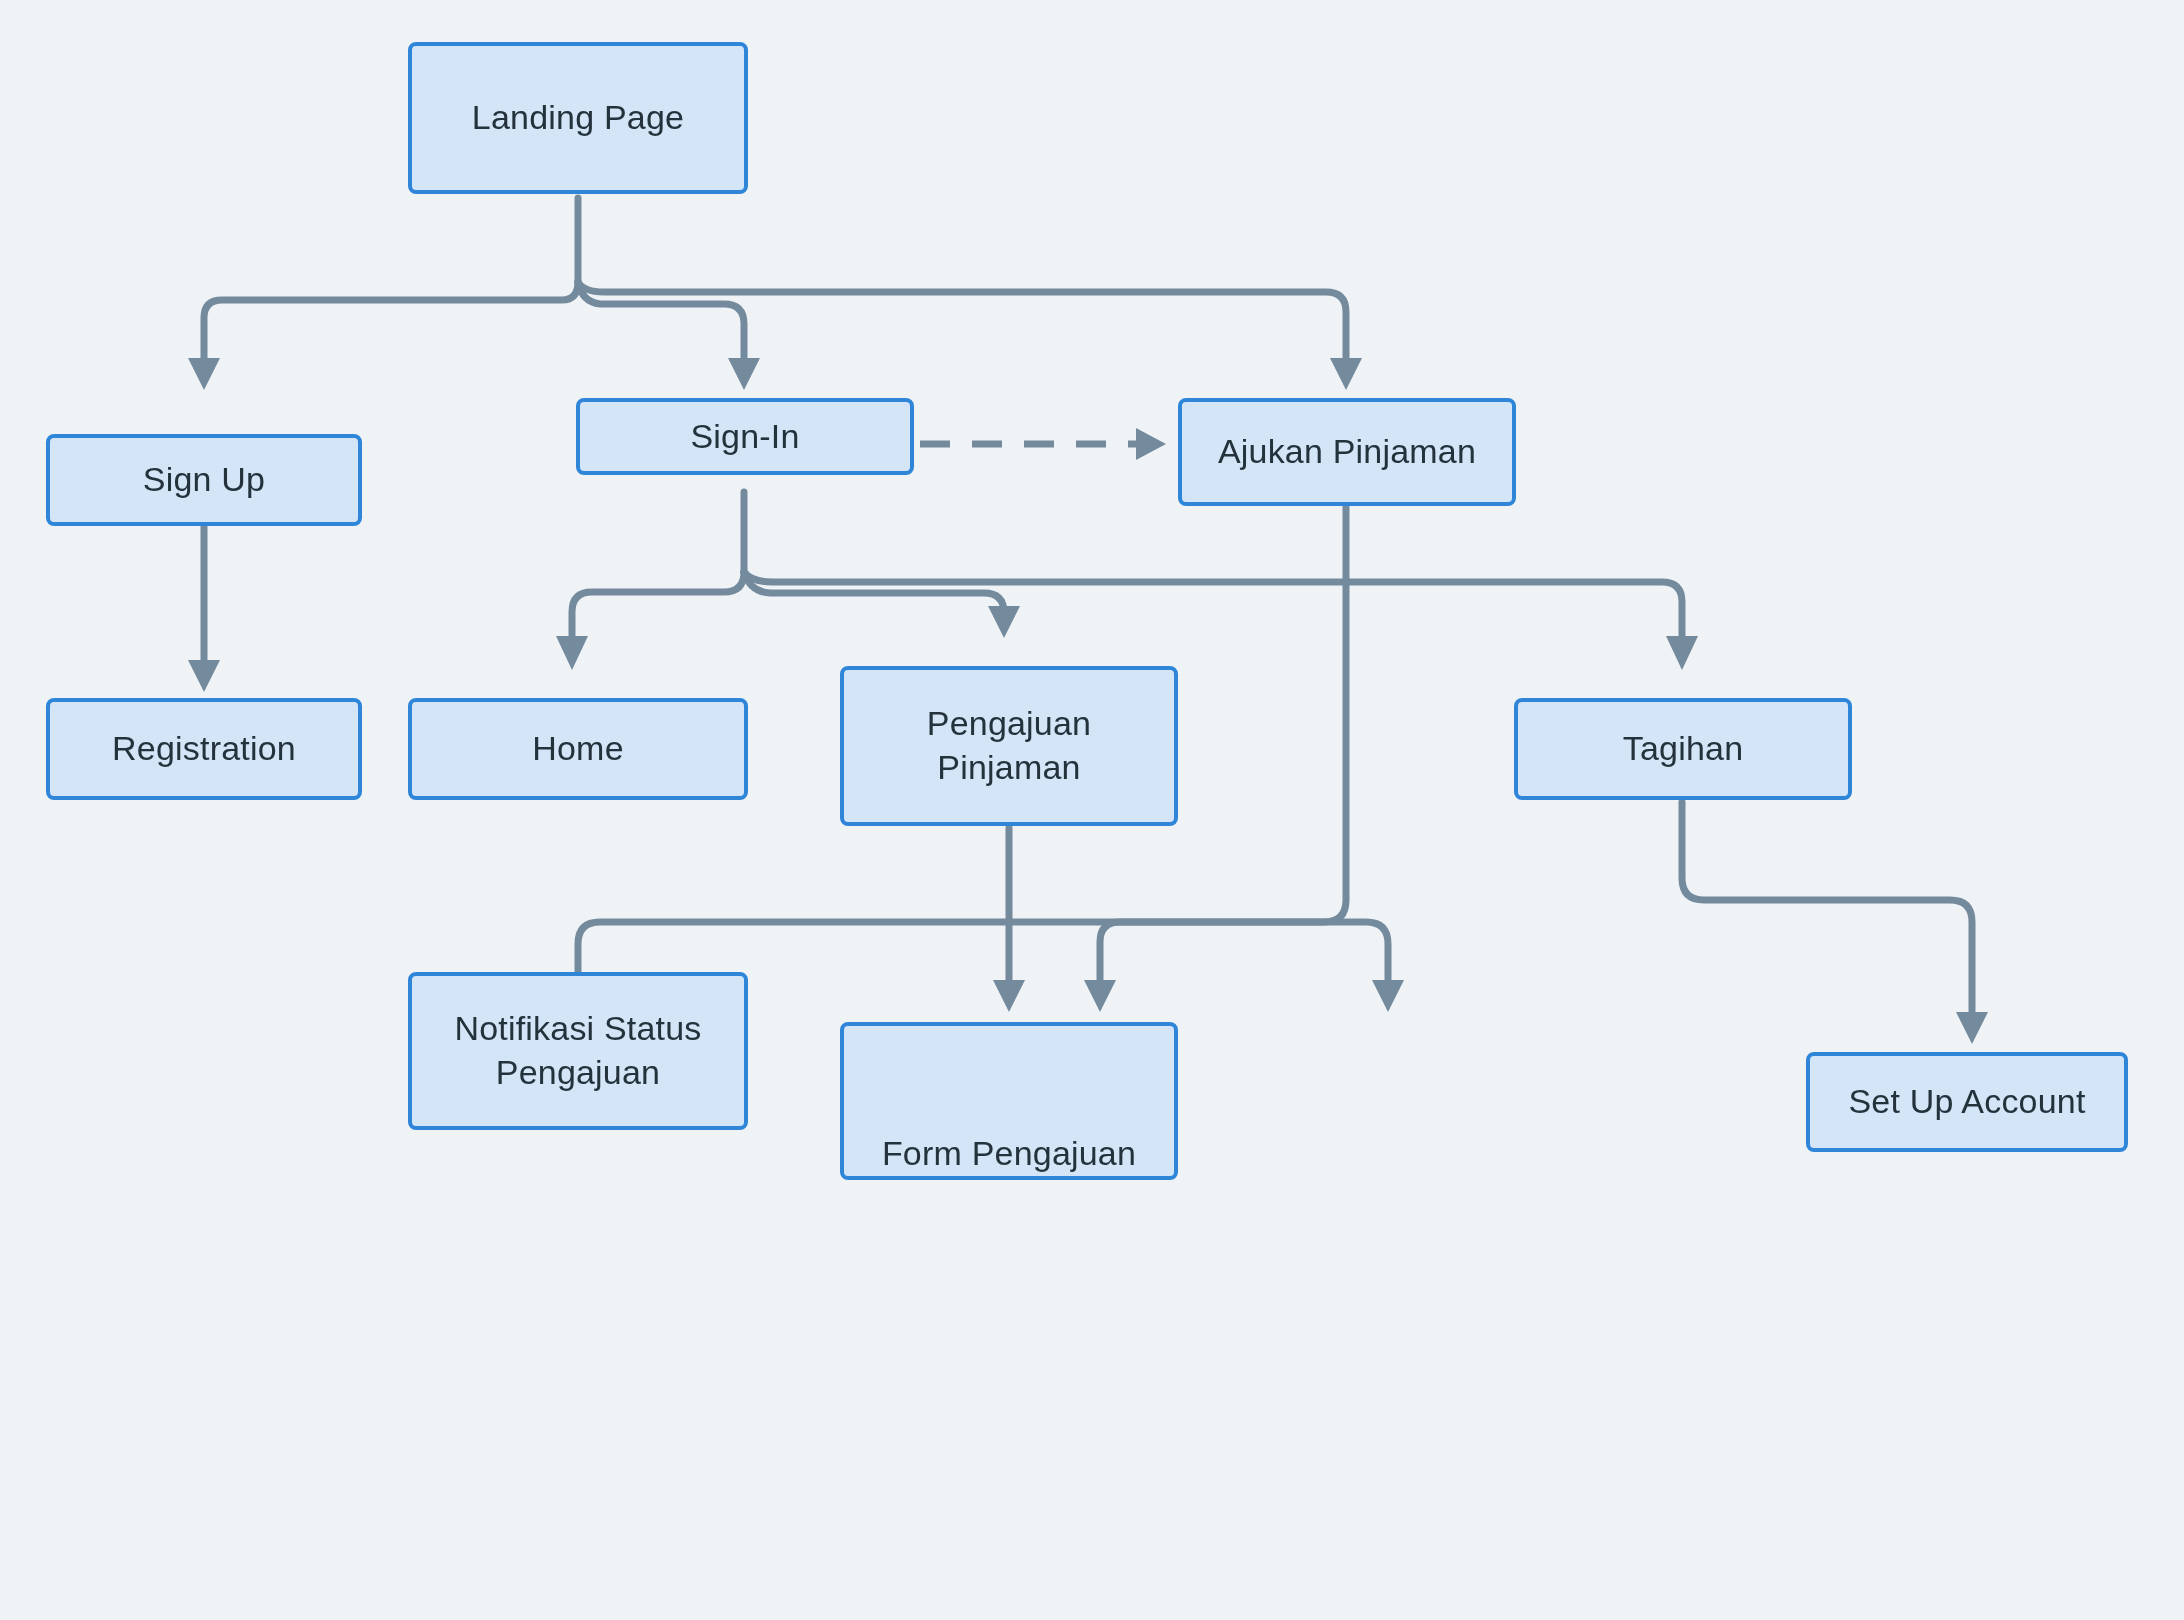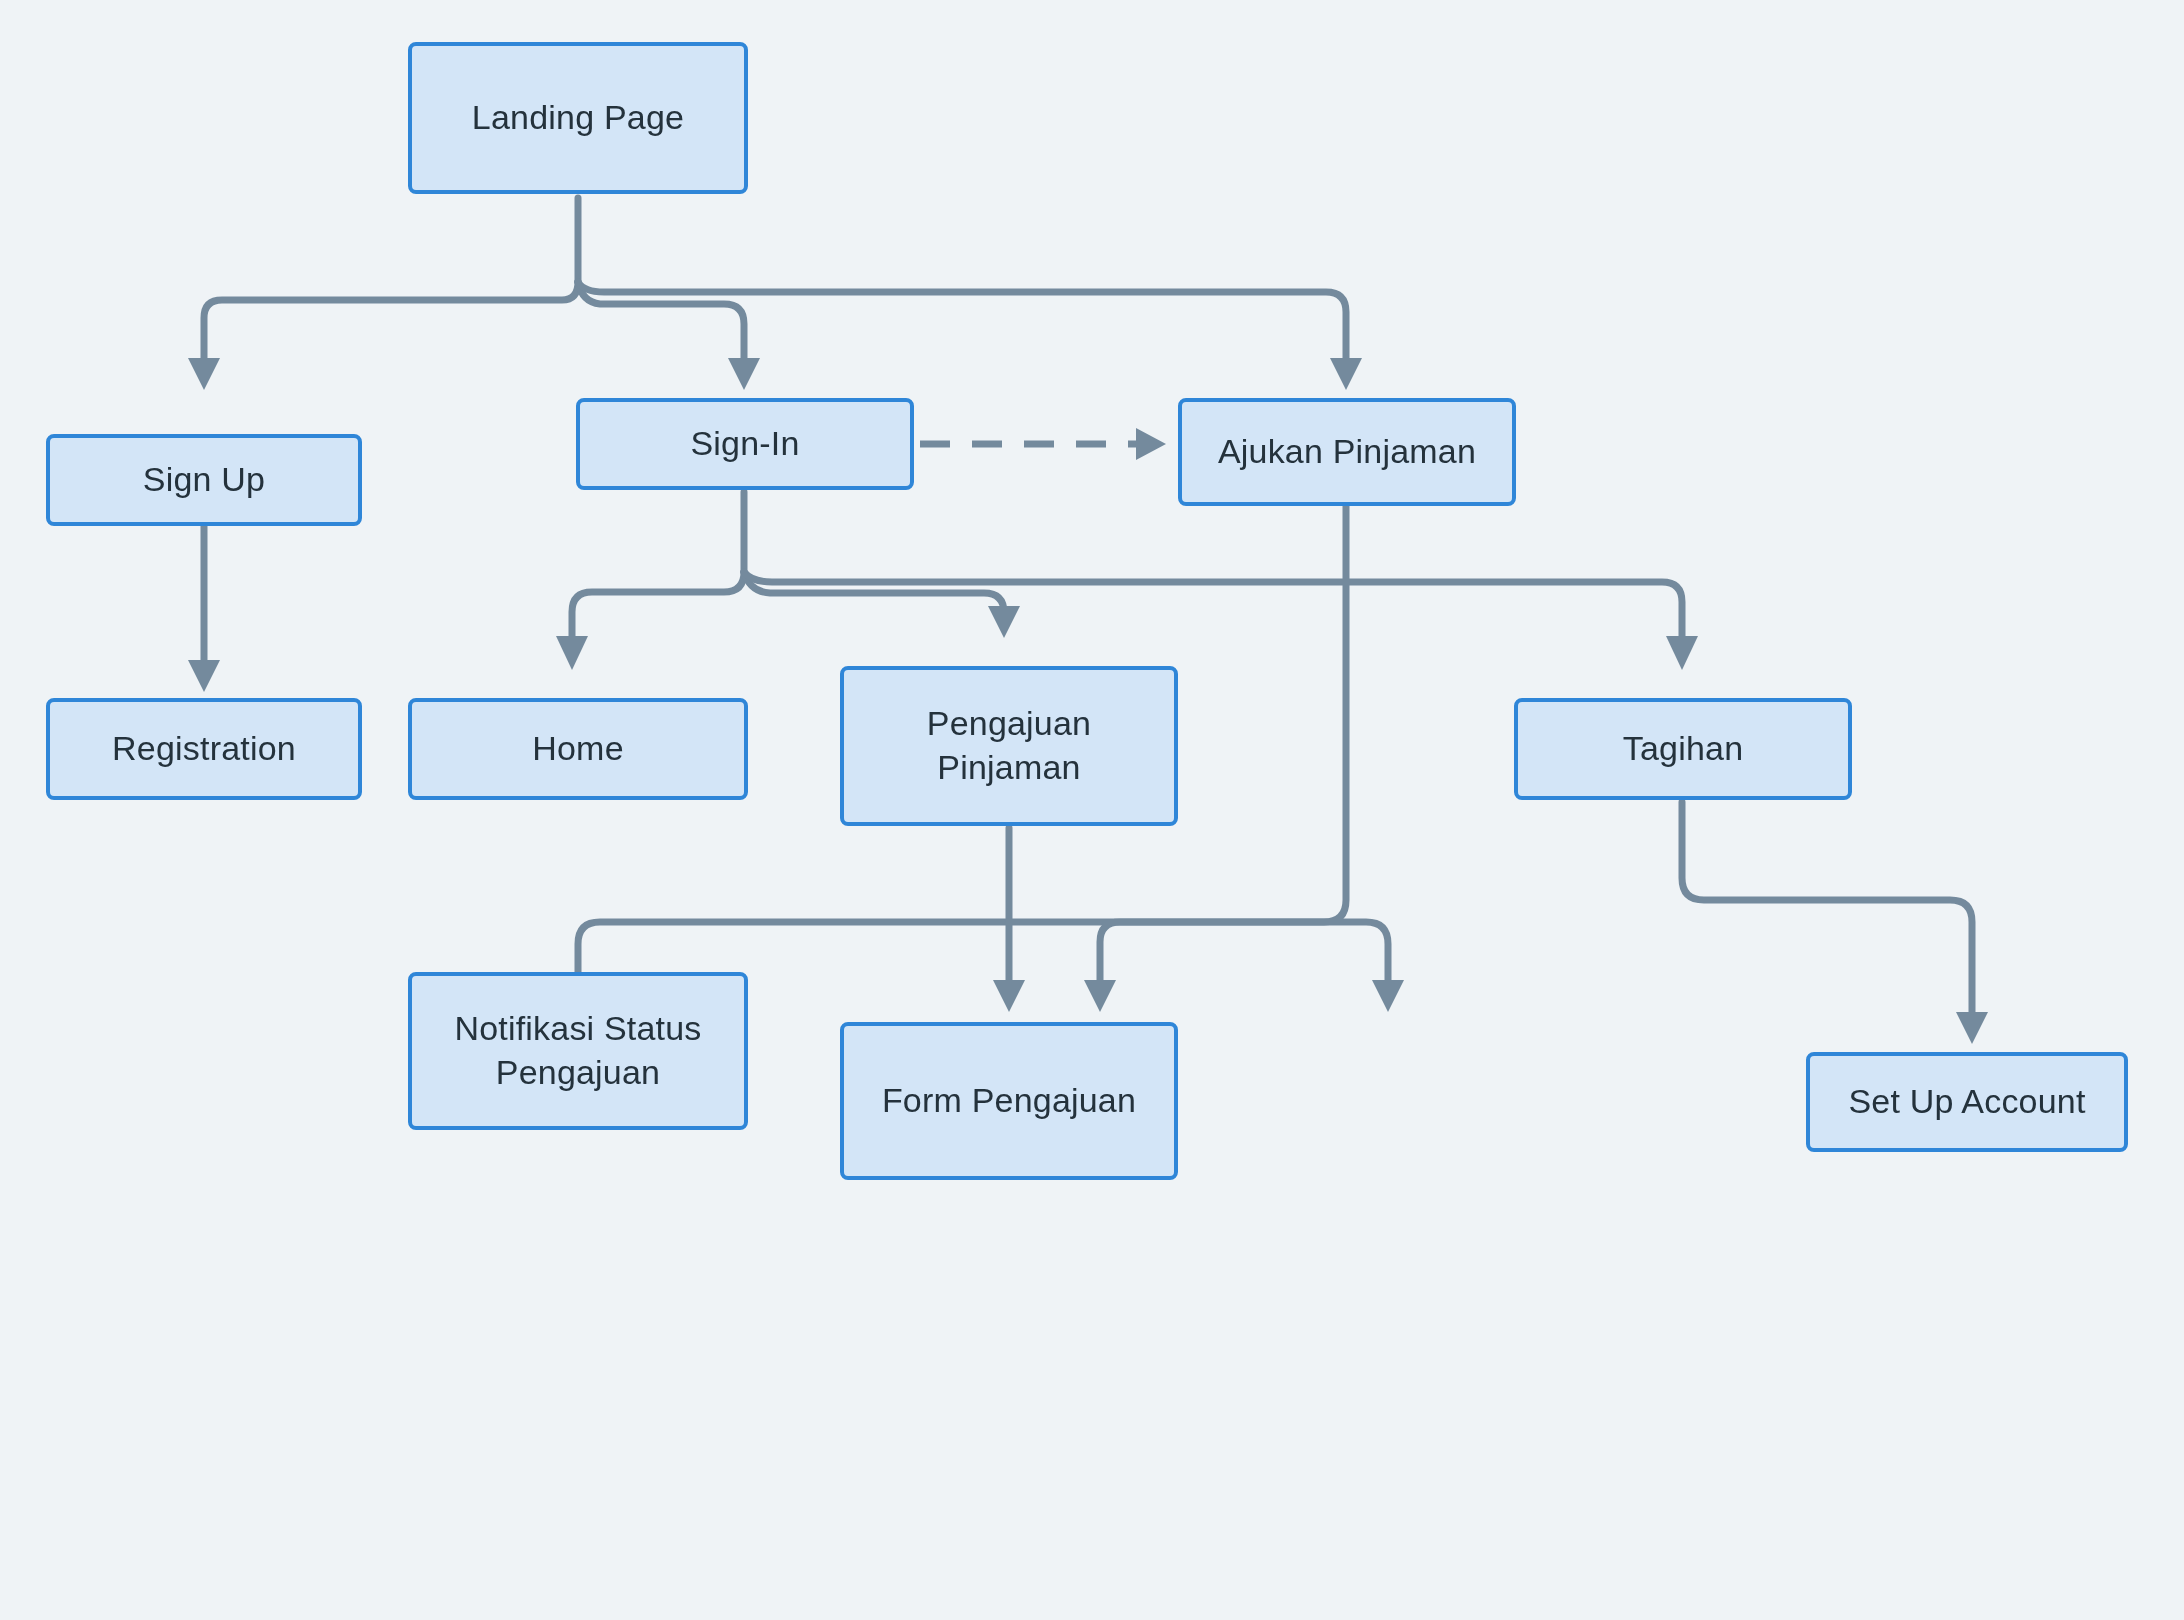--- a/index.html
+++ b/index.html
@@ -113,21 +113,21 @@
   </svg>
 
   <div class="node" style="left:408px; top:42px; width:340px; height:152px;">
     <span class="node-label">Landing Page</span>
   </div>
 
   <div class="node" style="left:46px; top:398px; width:316px; height:92px;margin-top:36px;">
     <span class="node-label">Sign Up</span>
   </div>
 
-  <div class="node" style="left:576px; top:398px; width:338px; height:92px;">
+  <div class="node" style="left:576px; top:398px; width:338px; height:77px;">
     <span class="node-label">Sign-In</span>
   </div>
 
   <div class="node" style="left:1178px; top:398px; width:338px; height:108px;">
     <span class="node-label">Ajukan Pinjaman</span>
   </div>
 
   <div class="node" style="left:46px; top:698px; width:316px; height:102px;">
     <span class="node-label">Registration</span>
   </div>
@@ -143,21 +143,21 @@
 
   <div class="node" style="left:1514px; top:698px; width:338px; height:102px;">
     <span class="node-label">Tagihan</span>
   </div>
 
   <div class="node" style="left:408px; top:972px; width:340px; height:158px;">
     <span class="node-label">Notifikasi Status
 Pengajuan</span>
   </div>
 
-  <div class="node" style="left:840px; top:1022px; width:338px; height:158px;">
+  <div class="node" style="left:840px; top:1022px; width:338px; height:158px;align-items:flex-end;">
     <span class="node-label">Form Pengajuan</span>
   </div>
 
 
   <div class="node" style="left:1806px; top:1052px; width:322px; height:100px;">
     <span class="node-label">Set Up Account</span>
   </div>
 
 </div>
 

